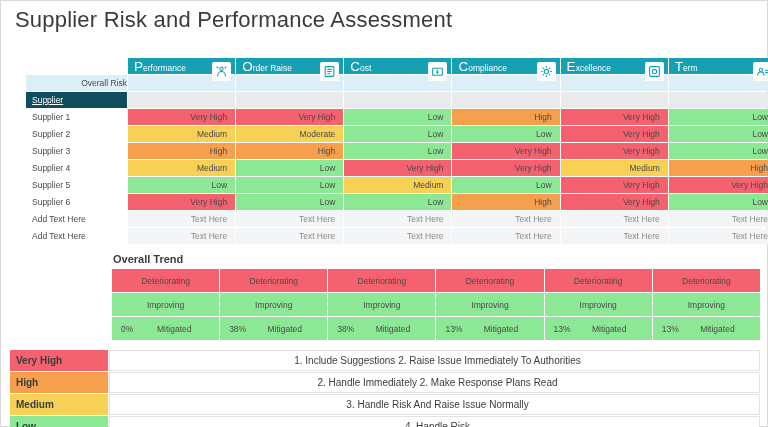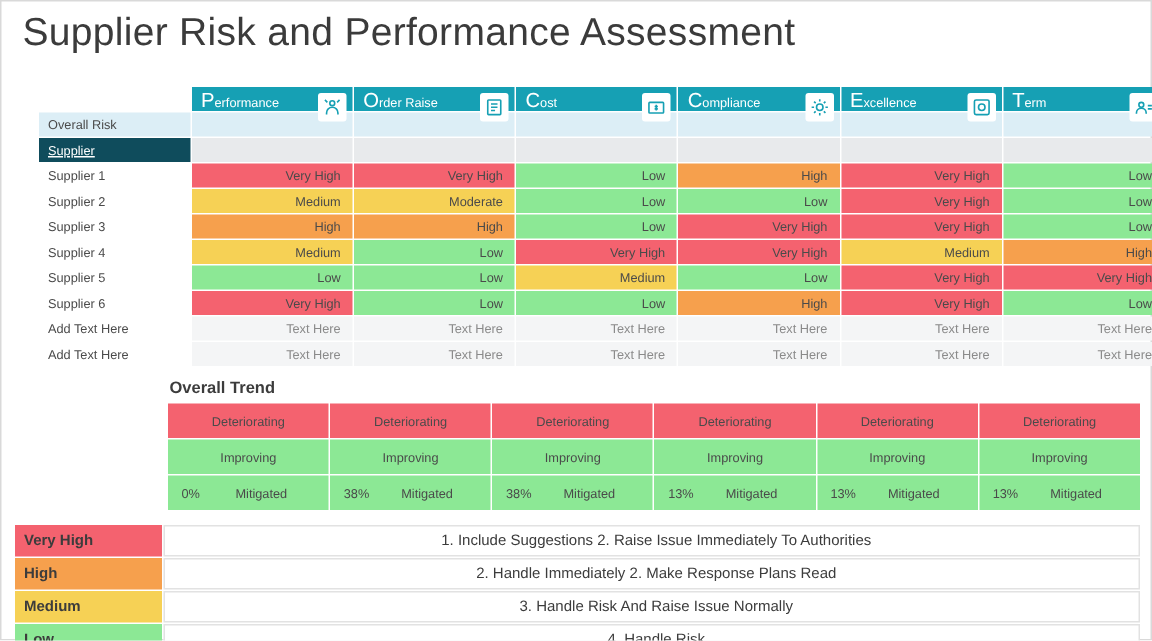--- a/index.html
+++ b/index.html
@@ -11,21 +11,21 @@
     overflow:hidden;
     position:relative;
   }
   .page{
     width:768px;height:427px;
     position:relative;
     box-sizing:border-box;
     border:1px solid #d9d9d9;
   }
   .title{
-    font-size:26px;
+    font-size:22px;
     font-weight:400;
     color:#3b3b3b;
     padding:6px 0 0 14px;
     letter-spacing:0.2px;
     line-height:1.15;
   }
 
   
   .grid{
     position:absolute;
@@ -76,21 +76,21 @@
     background:#ffffff;
     color:#4a4a4a;
     padding-left:6px !important;
     text-align:left;
     font-size:8.5px;
   }
   .overallrisk-label{
     background:#dceef6;
     color:#4a4a4a;
     padding-left:6px !important;
-    text-align:left;
+    text-align:right;
     height:18px;
   }
   .overallrisk-cell{background:#dceef6;height:18px;}
   .supplier-label{
     background:#0f4c5c;
     color:#ffffff;
     padding-left:6px !important;
     text-align:left;
     font-weight:400;
     height:16px;

